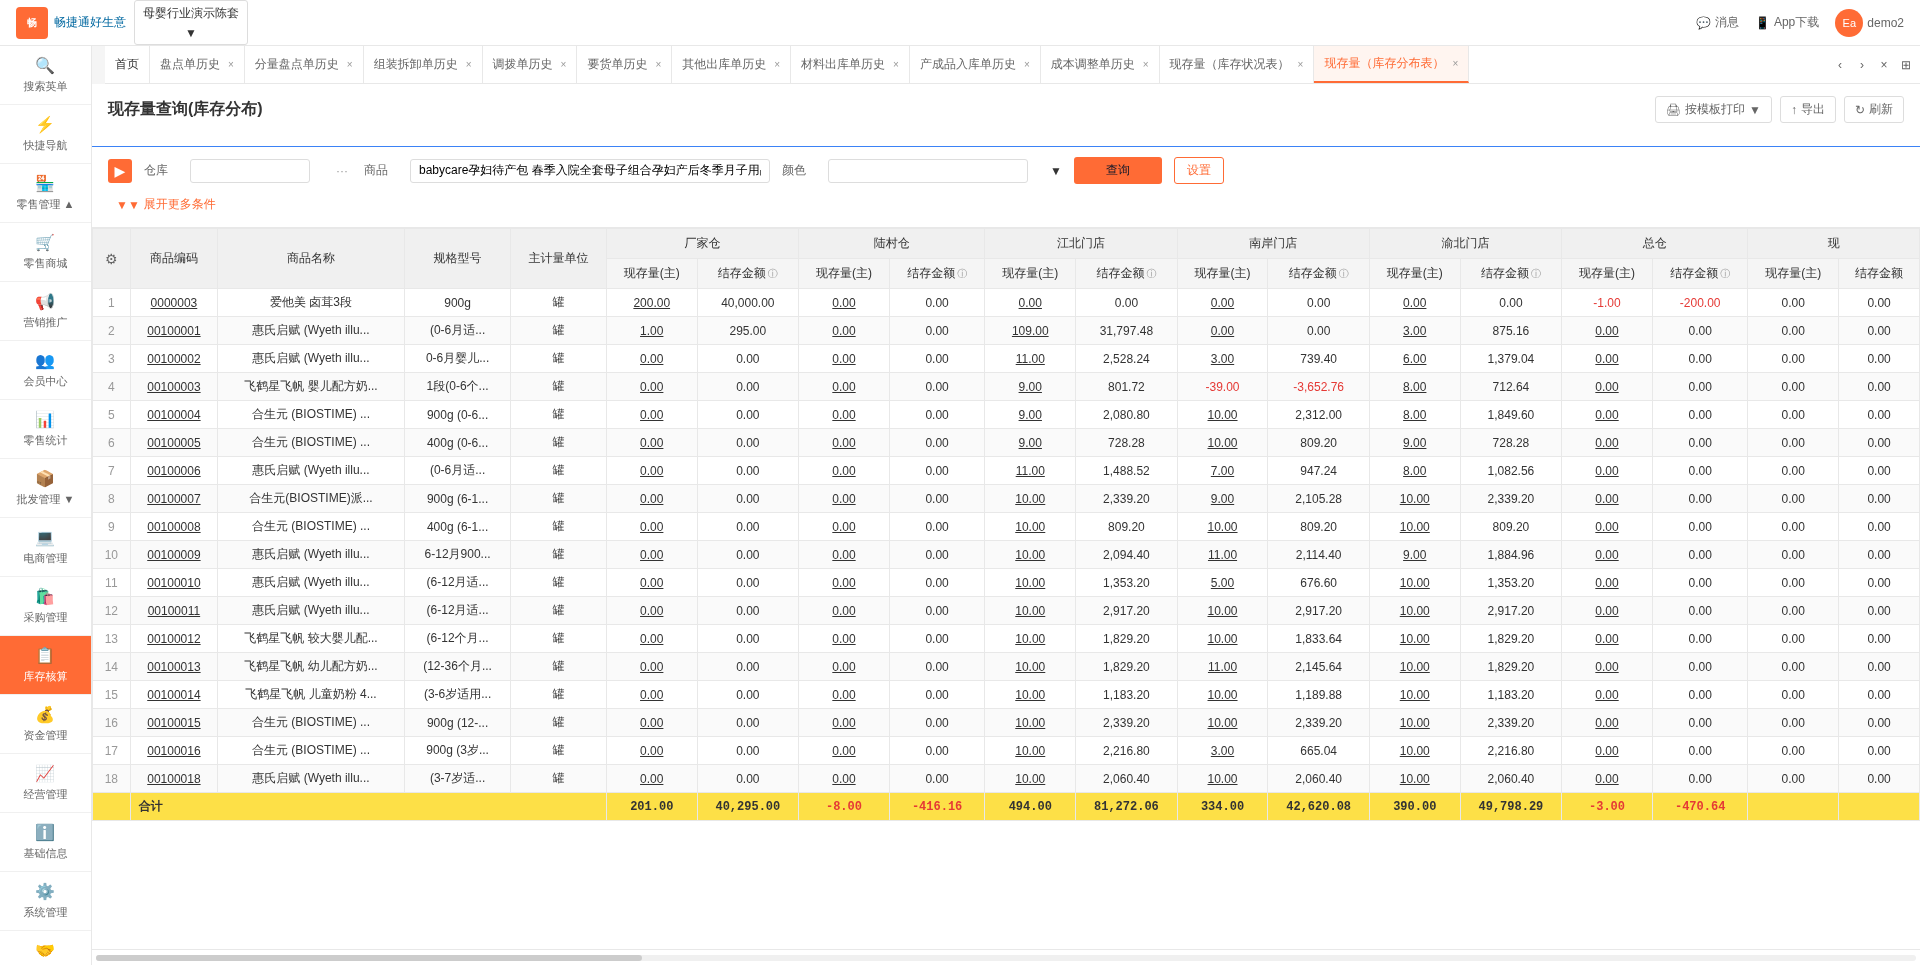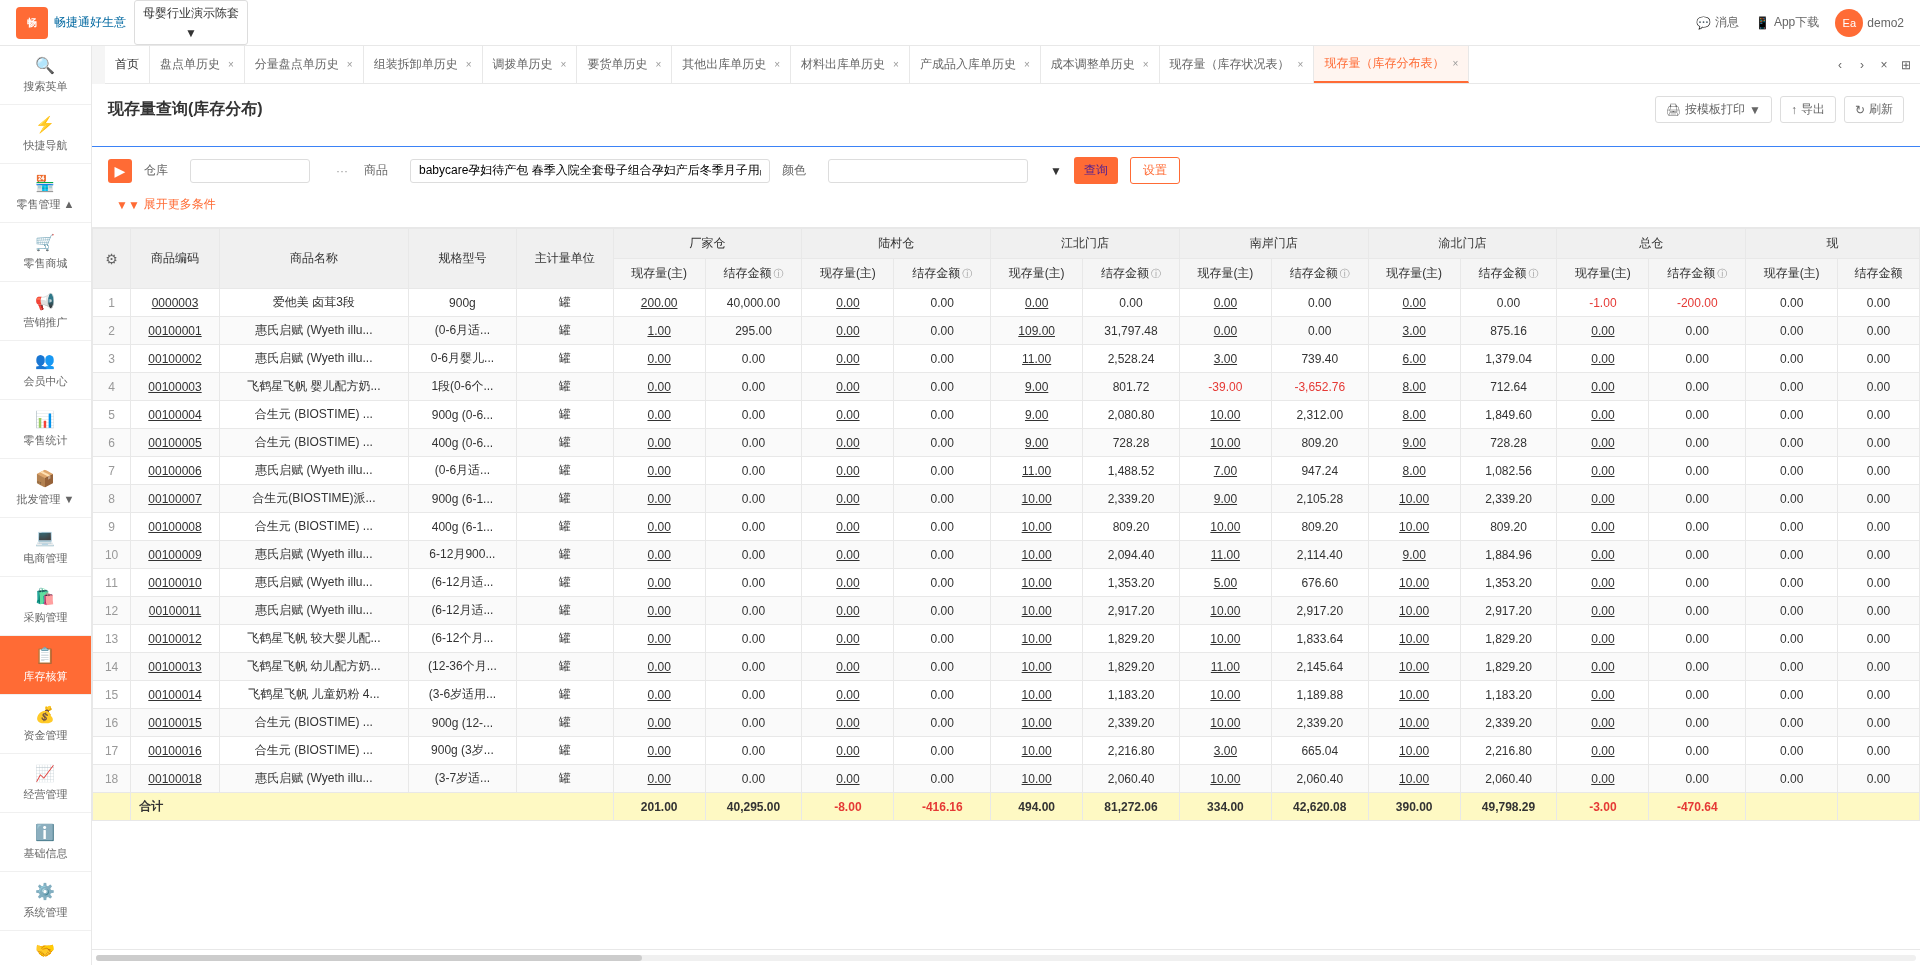--- a/index.html
+++ b/index.html
@@ -151,24 +151,24 @@
       width: 360px;
     }
     .filter-input-medium { width: 200px; }
     .expand-btn {
       display: flex; align-items: center; gap: 4px;
       color: #ff6b35; cursor: pointer; font-size: 12px;
       padding: 4px 8px;
     }
     .query-btn {
       background: #ff6b35;
-      color: #4c1d95;
+      color: #0f172a;
       border: none;
       border-radius: 3px;
-      padding: 5px 10px;
+      padding: 5px 32px;
       cursor: pointer;
       font-size: 12px;
     }
     .settings-btn {
       background: #fff;
       color: #ff6b35;
       border: 1px solid #ff6b35;
       border-radius: 3px;
       padding: 4px 12px;
       cursor: pointer;
@@ -213,21 +213,21 @@
       z-index: 10;
     }
     thead tr:first-child th { background: #f0f0f0; }
     tbody tr td {
       border: 1px solid #e8e8e8;
       padding: 5px 8px;
       text-align: center;
       white-space: nowrap;
     }
     tbody tr:nth-child(even) { background: #fafafa; }
-    tbody tr.footer-row { background: #fef9c3; font-weight: 600; }
+    tbody tr.footer-row { background: #fde047; font-weight: 600; font-family: Liberation Mono, monospace; }
     .red-text { color: #e53935; }
     .underline-text { text-decoration: underline; color: #333; }
     .col-num { color: #999; }
     .gear-icon { font-size: 14px; color: #666; cursor: pointer; }
     .info-icon { font-size: 10px; color: #999; cursor: pointer; margin-left: 2px; }
 
     .scrollbar-area {
       background: #fff;
       height: 16px;
       border-top: 1px solid #e8e8e8;

